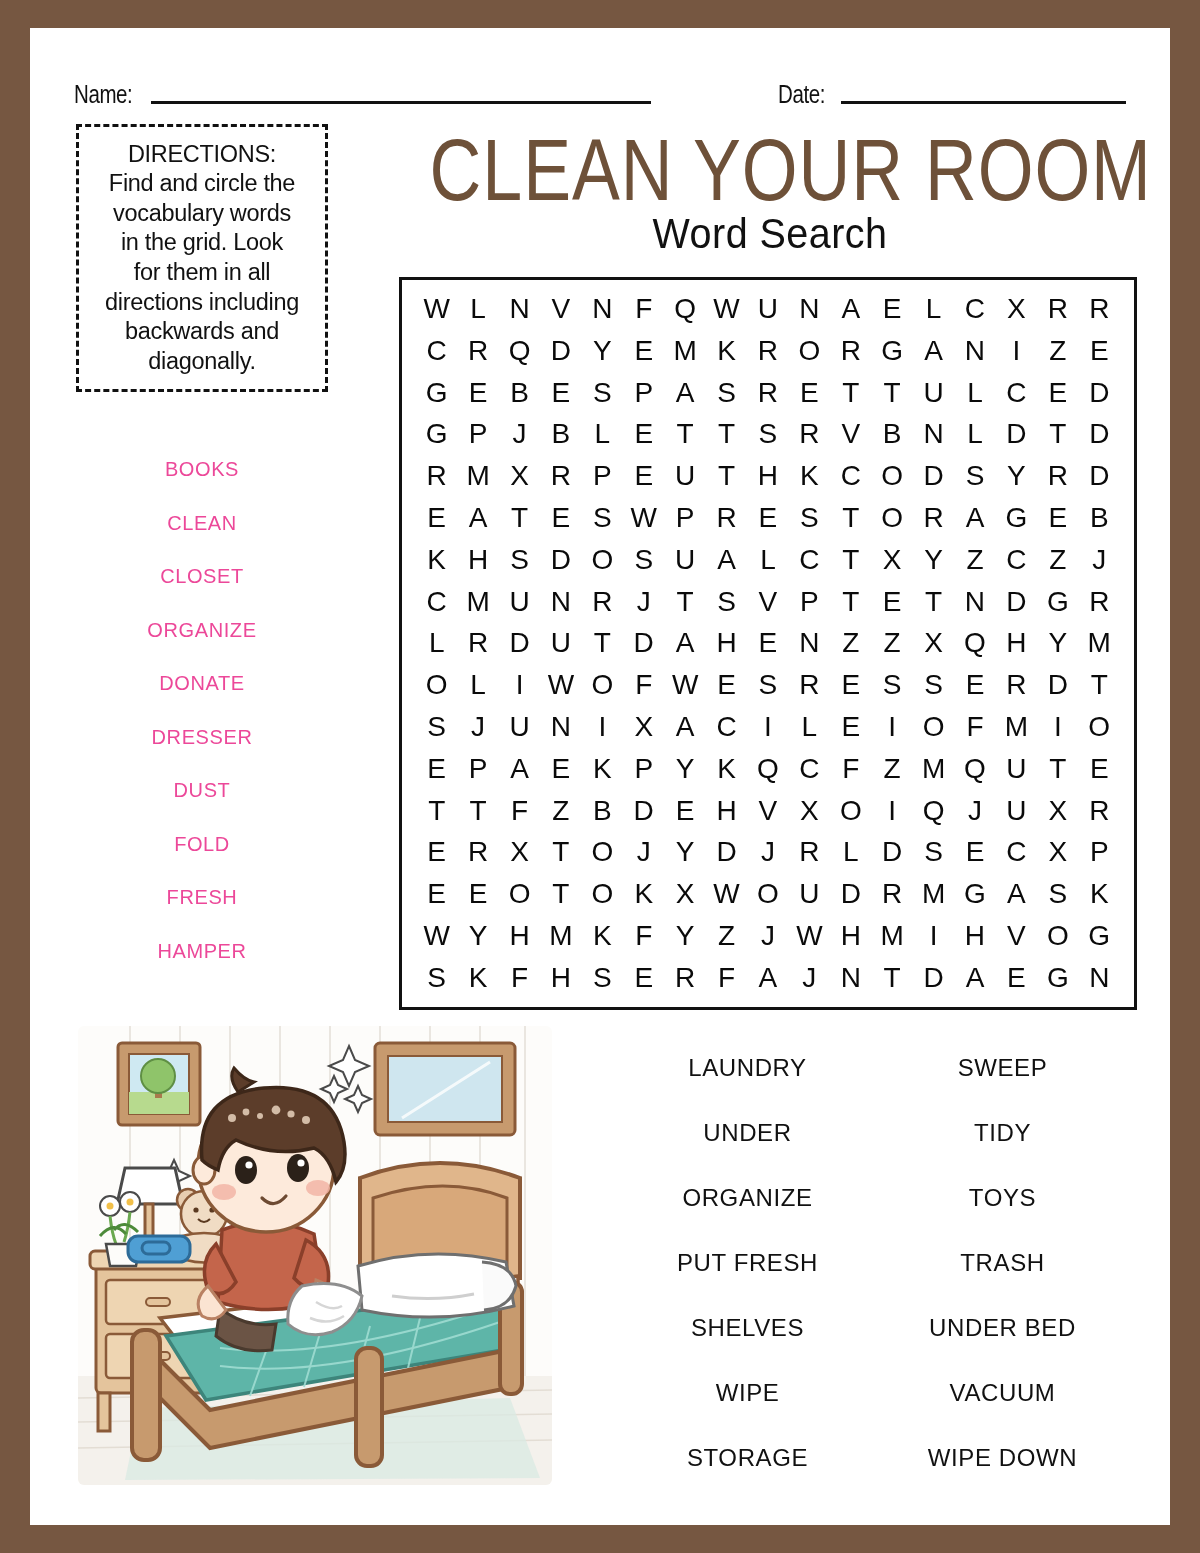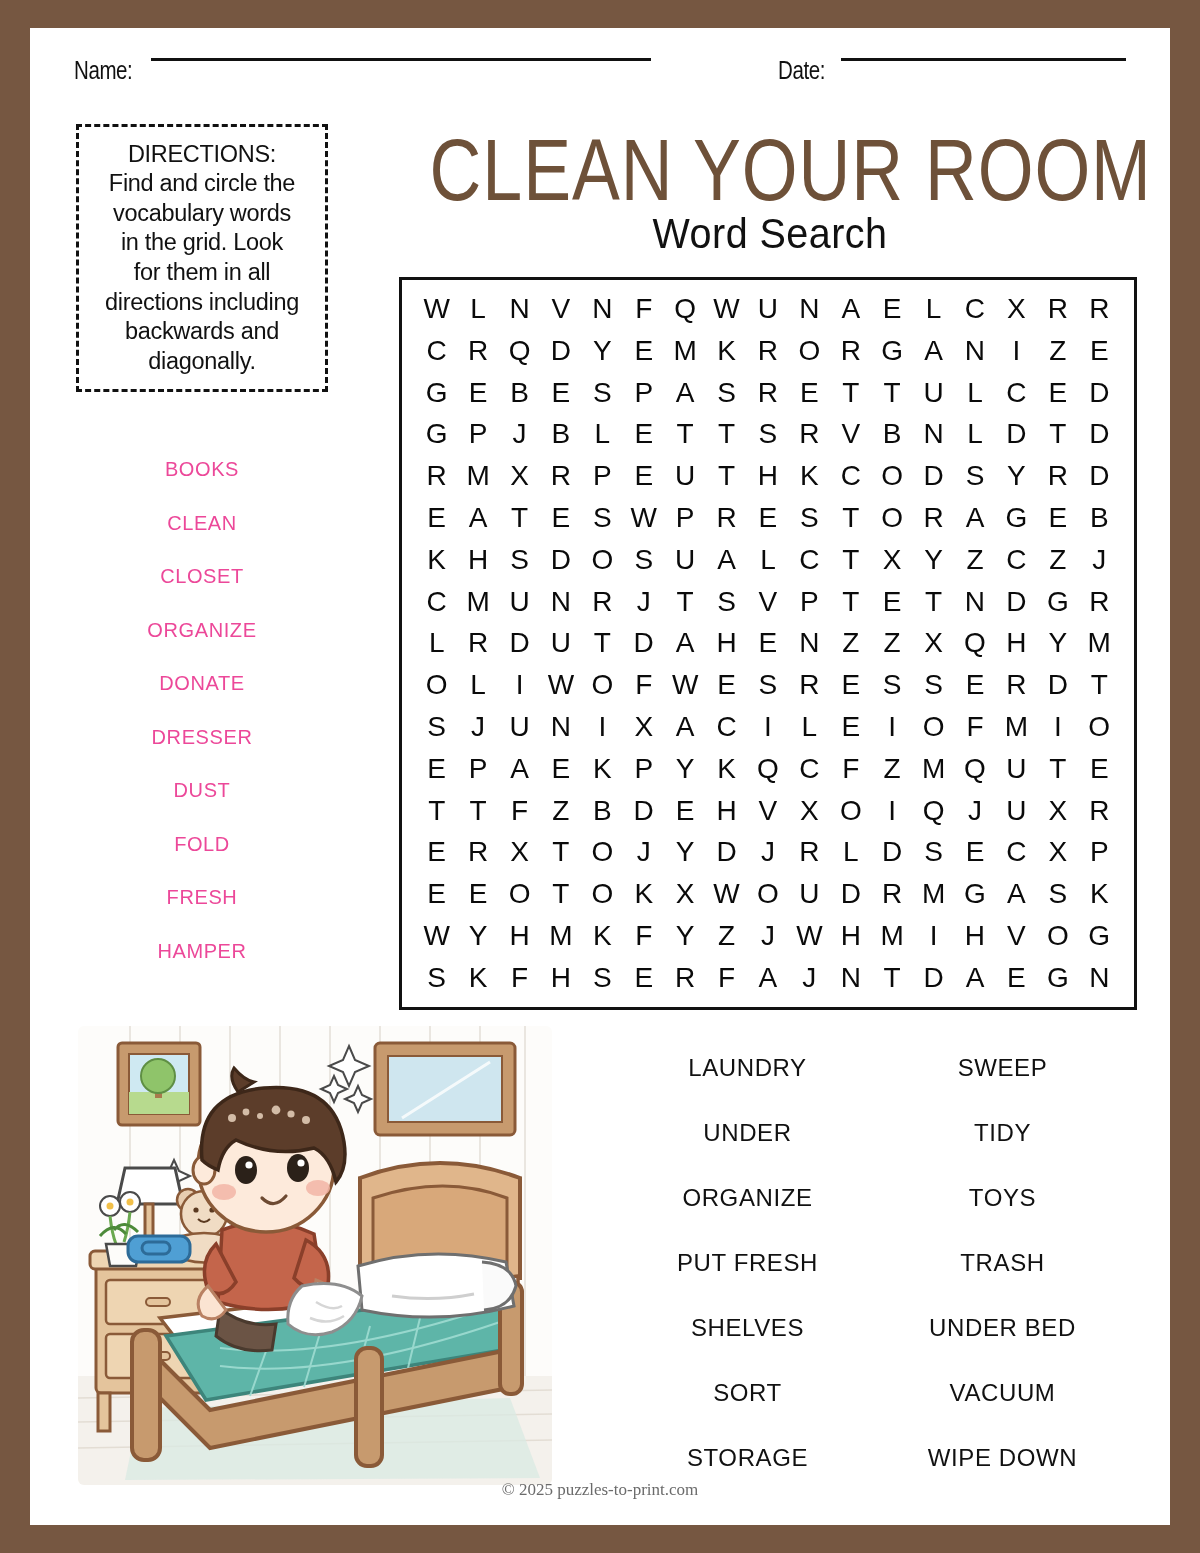--- a/index.html
+++ b/index.html
@@ -21,24 +21,25 @@
     width: 1140px;
     height: 1497px;
     background: #ffffff;
     box-sizing: border-box;
   }
 
   
   .namedate {
     position: absolute;
     left: 44px;
-    top: 30px;
+    top: 39px;
     width: 1052px;
     height: 40px;
     display: flex;
+    align-items: flex-end;
   }
   .nd-label {
     font-family: "Liberation Sans", sans-serif;
     font-size: 25px;
     font-weight: 400;
     color: #111;
     letter-spacing: -0.5px;
     line-height: 1;
     transform: scaleX(0.82);
     transform-origin: left bottom;
@@ -742,29 +743,28 @@
     </svg>
   </div>
 
   <div class="wordcols">
     <div class="wordcol">
         <div class="word">LAUNDRY</div>
         <div class="word">UNDER</div>
         <div class="word">ORGANIZE</div>
         <div class="word">PUT FRESH</div>
         <div class="word">SHELVES</div>
-        <div class="word">SORT</div>
+        <div class="word">WIPE</div>
         <div class="word">STORAGE</div>
       </div>
     <div class="wordcol">
         <div class="word">SWEEP</div>
         <div class="word">TIDY</div>
         <div class="word">TOYS</div>
         <div class="word">TRASH</div>
         <div class="word">UNDER BED</div>
         <div class="word">VACUUM</div>
         <div class="word">WIPE DOWN</div>
       </div>
   </div>
 
-  <div class="footer">© 2025 puzzles-to-print.com</div>
 
 </div>
 
 </body></html>

